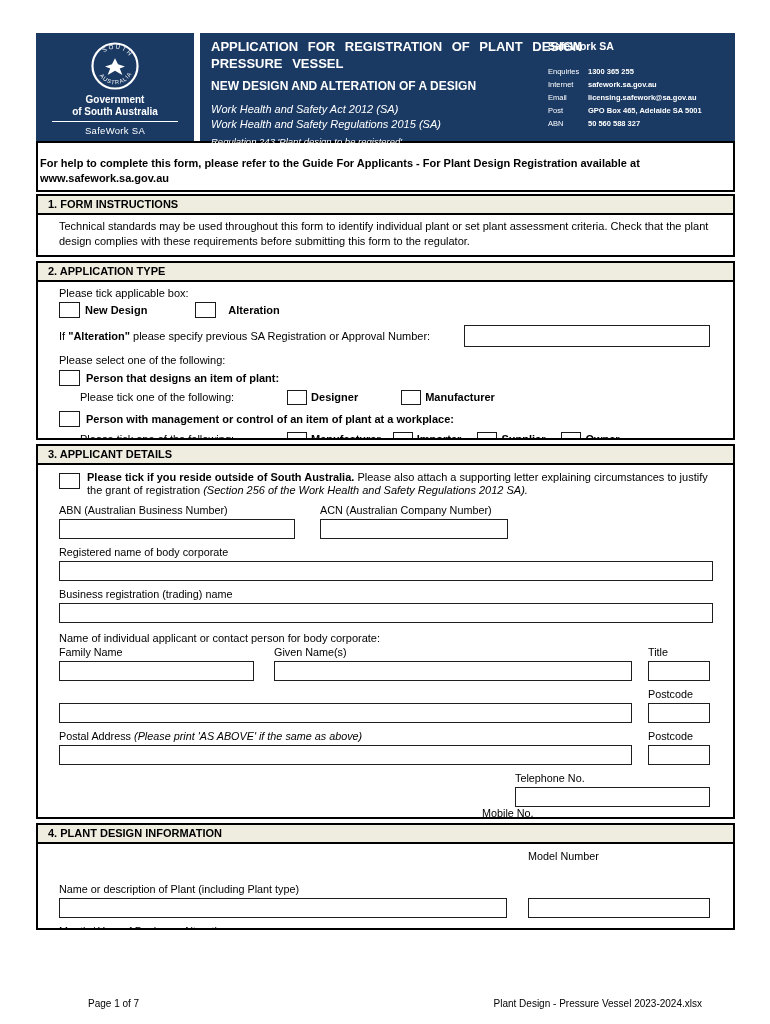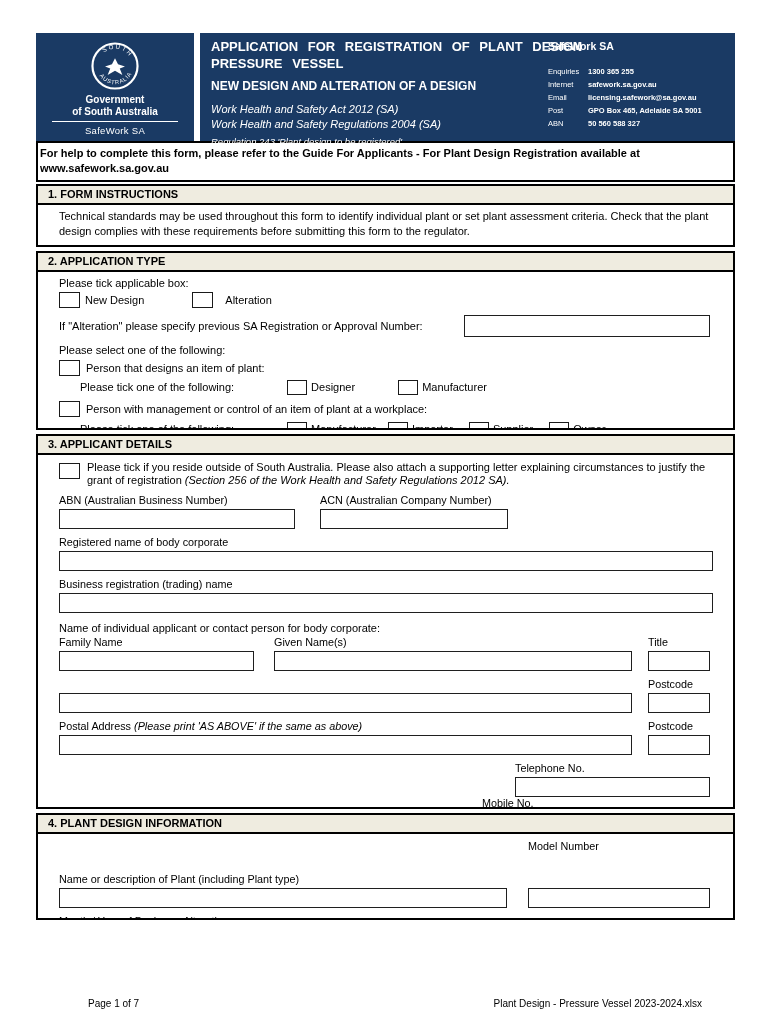--- a/index.html
+++ b/index.html
@@ -31,21 +31,21 @@
   .doc-reg { font-size: 9.5px; font-style: italic; margin-top: 5px; }
 
   .contact { position: absolute; left: 348px; top: 7px; width: 182px; font-size: 7.5px; }
   .contact-title { font-size: 10.5px; font-weight: bold; margin-bottom: 13px; }
   .contact-row { display: flex; line-height: 13px; }
   .contact-row .cl { width: 40px; flex: none; }
   .contact-row .cv { font-weight: bold; }
 
   
   .help-box {
-    border: 2px solid #000; margin-top: 0; padding: 3px 6px 4px 2px;
+    border: 2px solid #000; margin-top: 0; padding: 13px 6px 4px 2px;
     font-size: 11px; font-weight: bold; line-height: 1.35;
   }
   .section { border: 2px solid #000; margin-top: 4px; }
   .section.first { margin-top: 2px; }
   .sec-h {
     background: var(--beige); border-bottom: 2px solid #000;
     font-size: 11px; font-weight: bold; padding: 2px 4px 2px 10px; line-height: 13px;
   }
   .sec-b { background: #fff; padding: 5px 23px 0 21px; font-size: 11px; }
 
@@ -56,21 +56,21 @@
   }
   .cb.big { width: 21px; height: 16px; }
   .tin {
     height: 20px; border: 1.7px solid #1f1f1f; background: #fff; border-radius: 0;
     font: 11px "Liberation Sans", sans-serif; padding: 0 4px; outline: none;
   }
   .lbl { font-size: 10.8px; line-height: 13px; display: block; }
   .fgroup { display: flex; flex-direction: column; gap: 2px; }
   .frow { display: flex; align-items: flex-end; }
   .cbrow { display: flex; align-items: center; }
-  .boldlbl { font-weight: normal; }
+  .boldlbl { font-weight: bold; }
   .it { font-style: italic; }
 
   
   .footer-left { position: absolute; left: 88px; top: 998px; font-size: 10px; }
   .footer-right { position: absolute; right: 68px; top: 998px; font-size: 10px; }
 
   :root { --navy: #1a3a64; --beige: #efece0; }
 </style>
 </head>
 <body>
@@ -100,21 +100,21 @@
     </div>
     <div class="hdr-gap"></div>
     <div class="hdr-main">
       <div class="doc-title">
         <span>APPLICATION FOR REGISTRATION OF PLANT DESIGN</span><br>
         <span>PRESSURE VESSEL</span>
       </div>
       <div class="doc-sub">NEW DESIGN AND ALTERATION OF A DESIGN</div>
       <div class="doc-act">
         <span>Work Health and Safety Act  2012 (SA)</span><br>
-        <span>Work Health and Safety  Regulations 2004 (SA)</span>
+        <span>Work Health and Safety  Regulations 2015 (SA)</span>
       </div>
       <div class="doc-reg">Regulation 243 'Plant design to be registered'</div>
 
       <div class="contact">
         <div class="contact-title">SafeWork SA</div>
         <div class="contact-row">
           <span class="cl">Enquiries</span>
           <span class="cv">1300 365 255</span>
         </div>
         <div class="contact-row">

